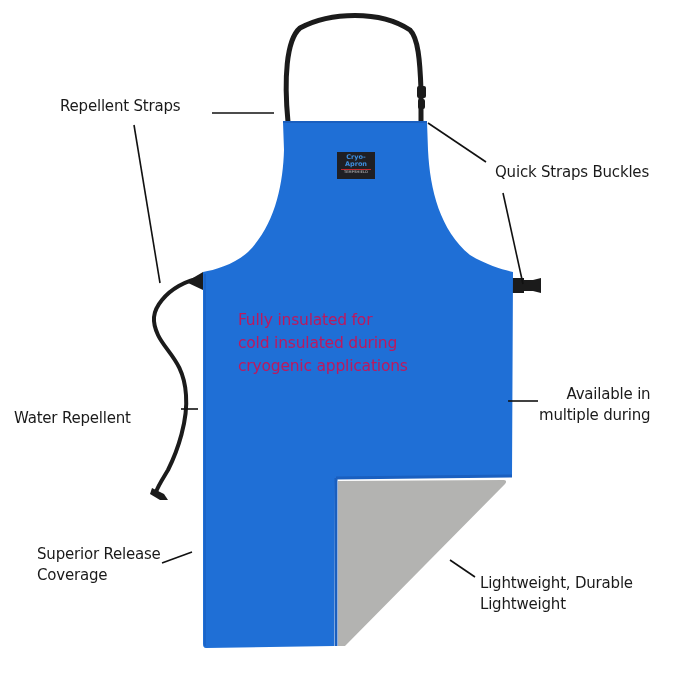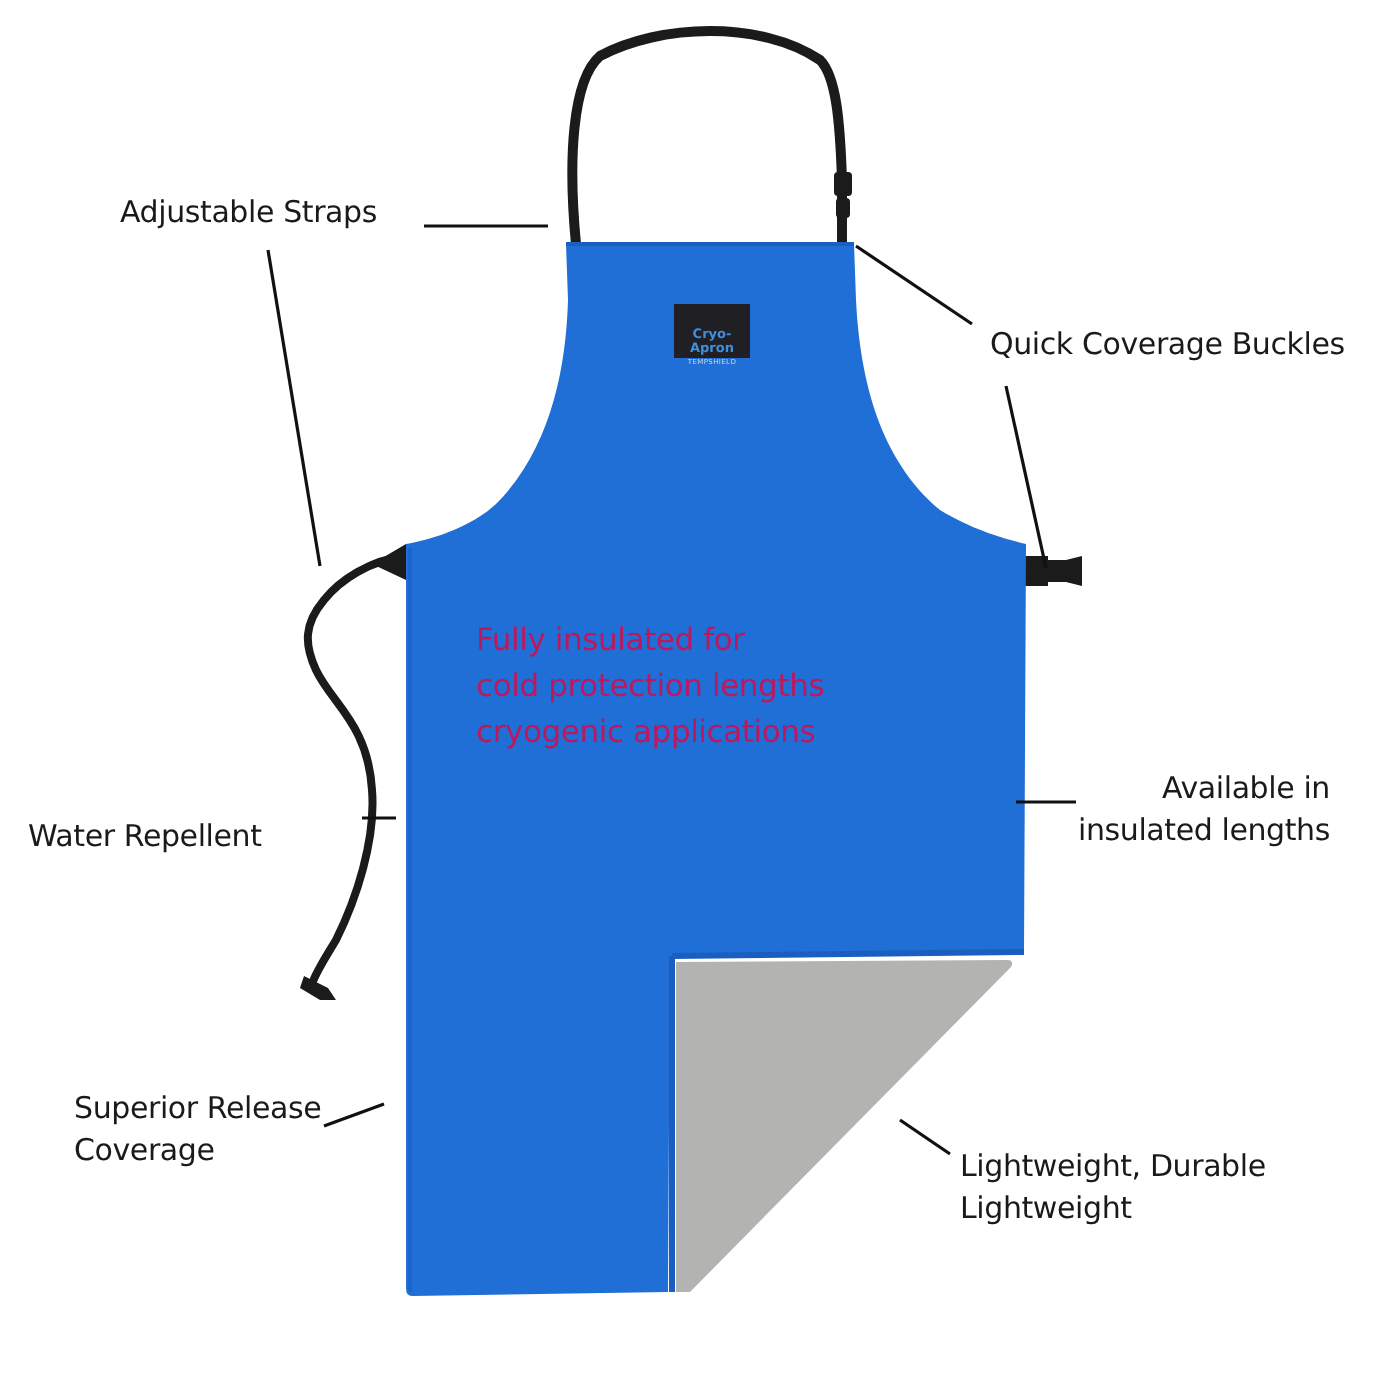--- a/index.html
+++ b/index.html
@@ -10,21 +10,21 @@
     font-size:15px; line-height:21px; white-space:nowrap; letter-spacing:-0.2px;
   }
   .center-text {
     position:absolute; left:238px; top:309px; width:240px; text-align:left;
     color:#be185d; font-family:"DejaVu Sans", sans-serif; font-size:15.5px; line-height:23px;
     letter-spacing:-0.2px;
   }
   .brand-label {
     position:absolute; left:337px; top:152px; width:38px; height:27px; background:#1f1f24;
     display:flex; flex-direction:column; align-items:center; justify-content:flex-start;
-    padding-top:12px; box-sizing:border-box;
+    padding-top:2px; box-sizing:border-box;
   }
   .brand-label .b1, .brand-label .b2 { color:#3d8fe0; font-family:"DejaVu Sans", sans-serif; font-size:6.5px; line-height:7px; font-weight:bold; }
   .brand-label .rule { width:30px; height:1px; background:#c0282d; margin-top:1px; }
   .brand-label .b3 { color:#d8d8d8; font-family:"DejaVu Sans", sans-serif; font-size:3.5px; line-height:5px; letter-spacing:0.2px; }
 </style>
 </head>
 <body>
 
 <div id="stage">
 
@@ -78,33 +78,33 @@
 
   <div class="brand-label">
     <span class="b1">Cryo-</span>
     <span class="b2">Apron</span>
     <span class="rule"></span>
     <span class="b3">TEMPSHIELD</span>
   </div>
 
   <div class="center-text">
     <div>Fully insulated for</div>
-    <div>cold protection lengths</div>
+    <div>cold insulated during</div>
     <div>cryogenic applications</div>
   </div>
 
-  <div class="callout" style="left:60px; top:96px;">Adjustable Straps</div>
+  <div class="callout" style="left:60px; top:96px;">Repellent Straps</div>
 
-  <div class="callout" style="left:495px; top:162px;">Quick Coverage Buckles</div>
+  <div class="callout" style="left:495px; top:162px;">Quick Straps Buckles</div>
 
   <div class="callout" style="left:14px; top:408px;">Water Repellent</div>
 
   <div class="callout" style="left:539px; top:384px; text-align:center;">
     <div style="text-align:right;">Available in</div>
-    <div>insulated lengths</div>
+    <div>multiple during</div>
   </div>
 
   <div class="callout" style="left:37px; top:544px;">
     <div>Superior Release</div>
     <div>Coverage</div>
   </div>
 
   <div class="callout" style="left:480px; top:573px;">
     <div>Lightweight, Durable</div>
     <div>Lightweight</div>

